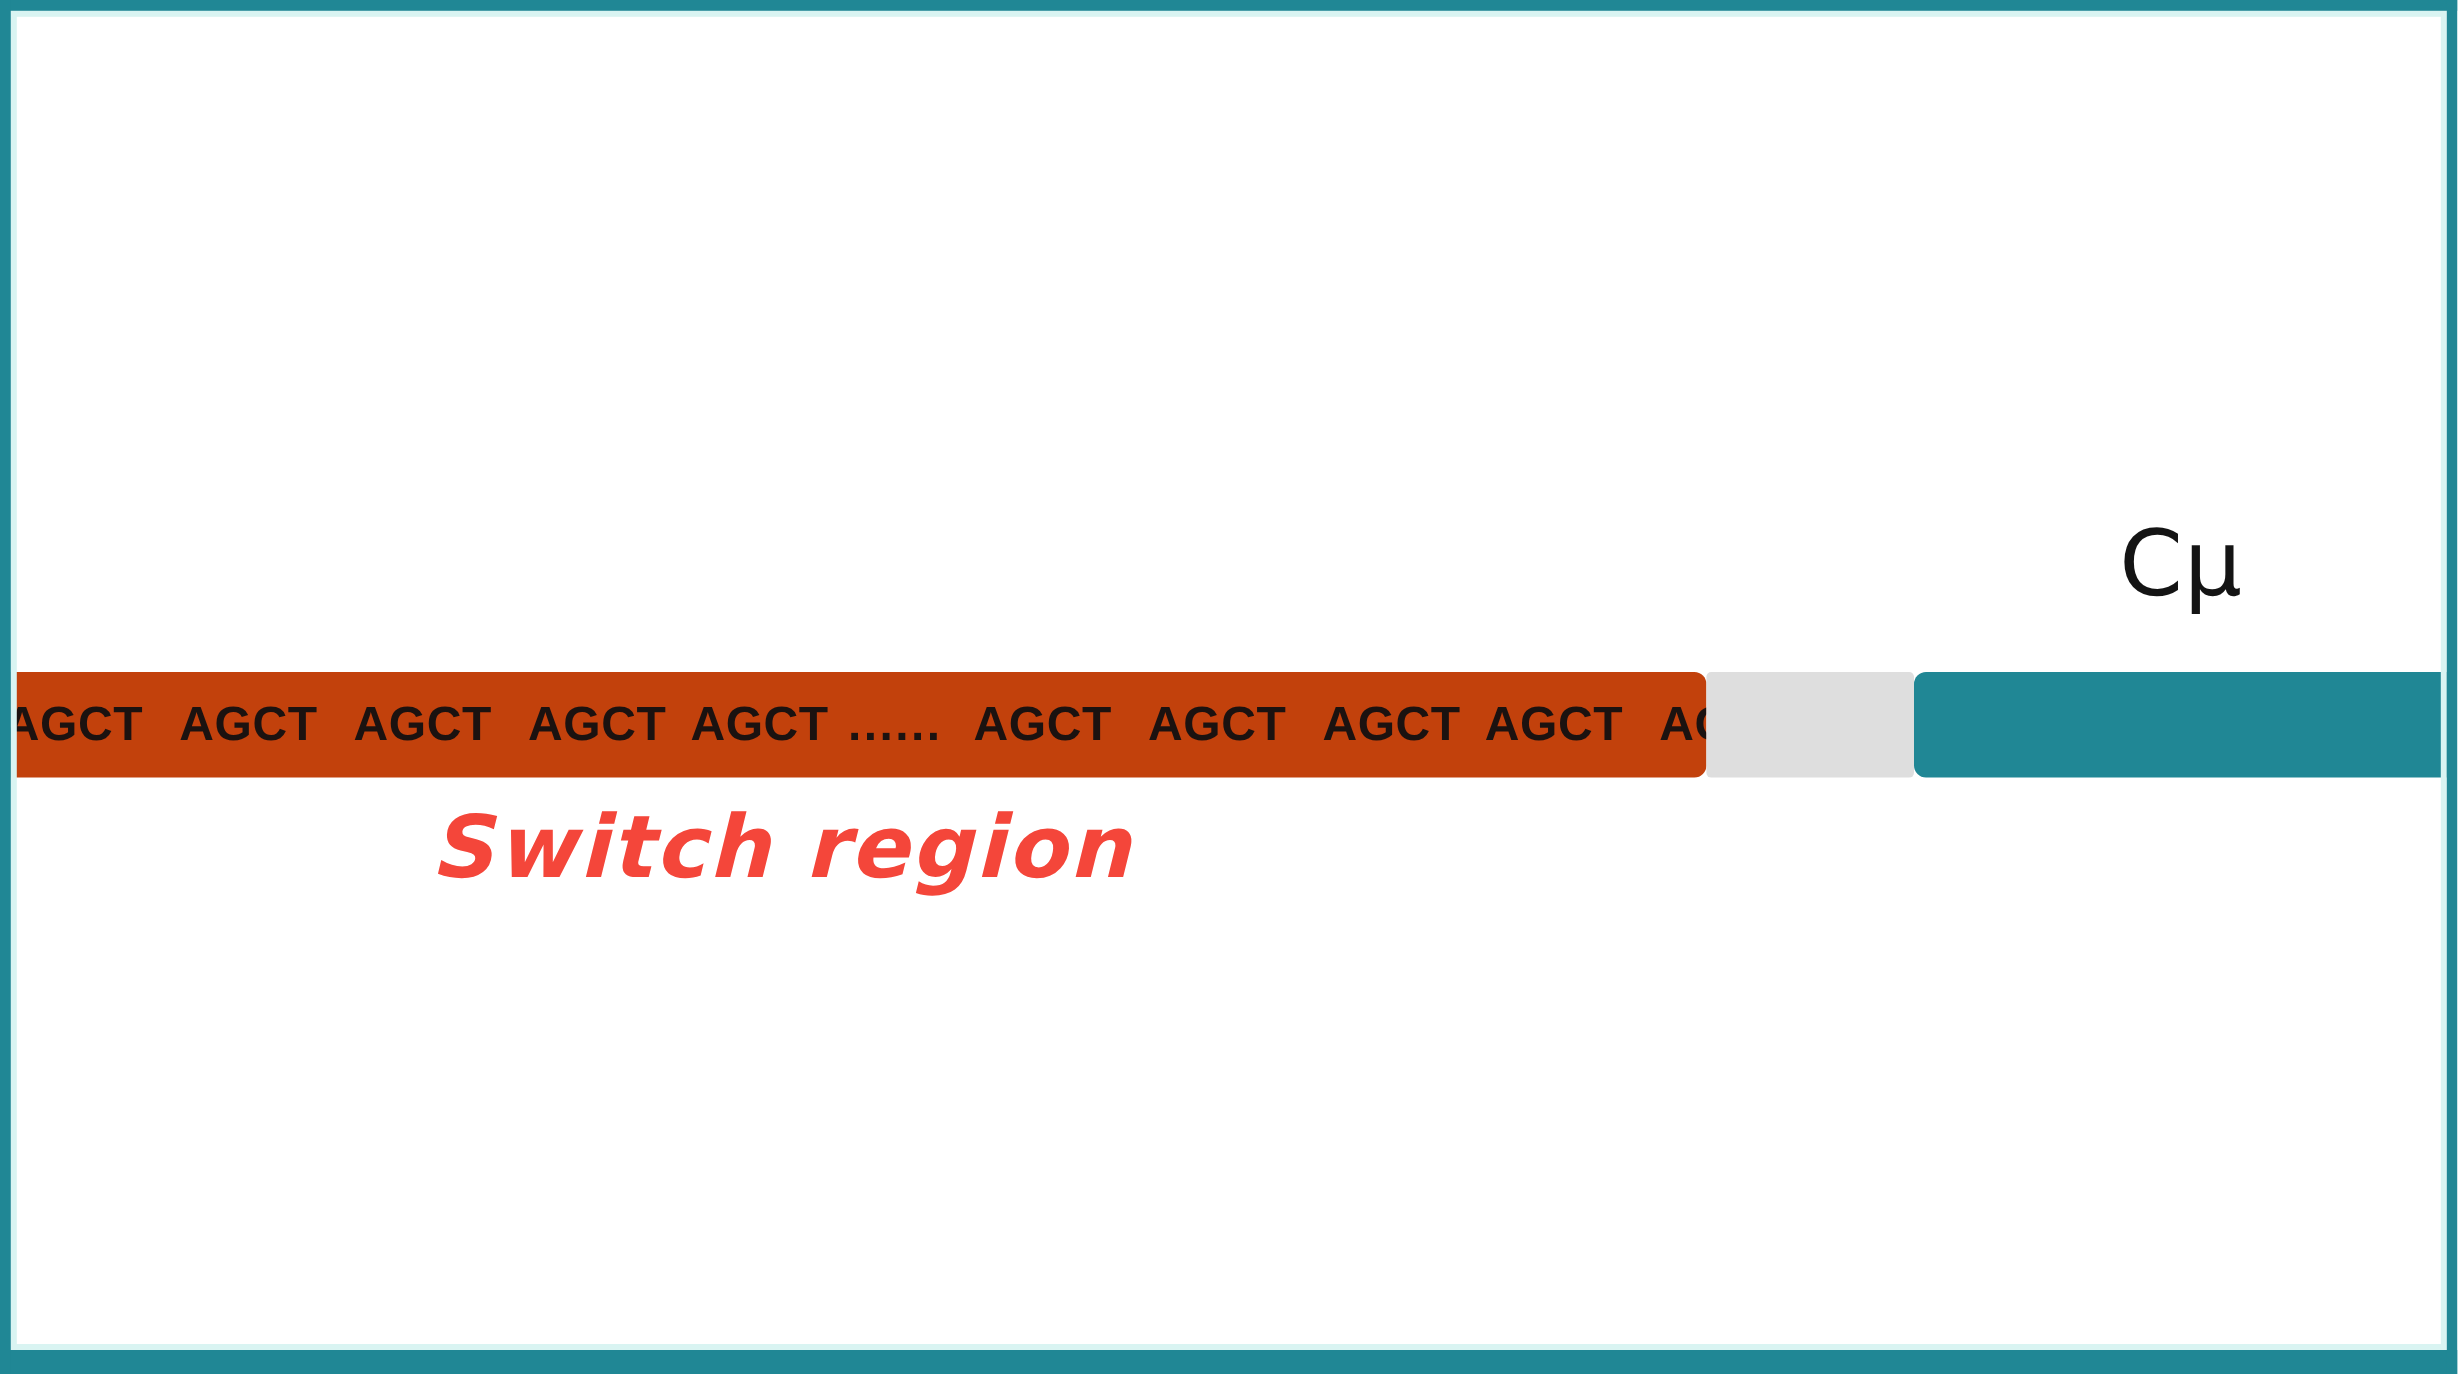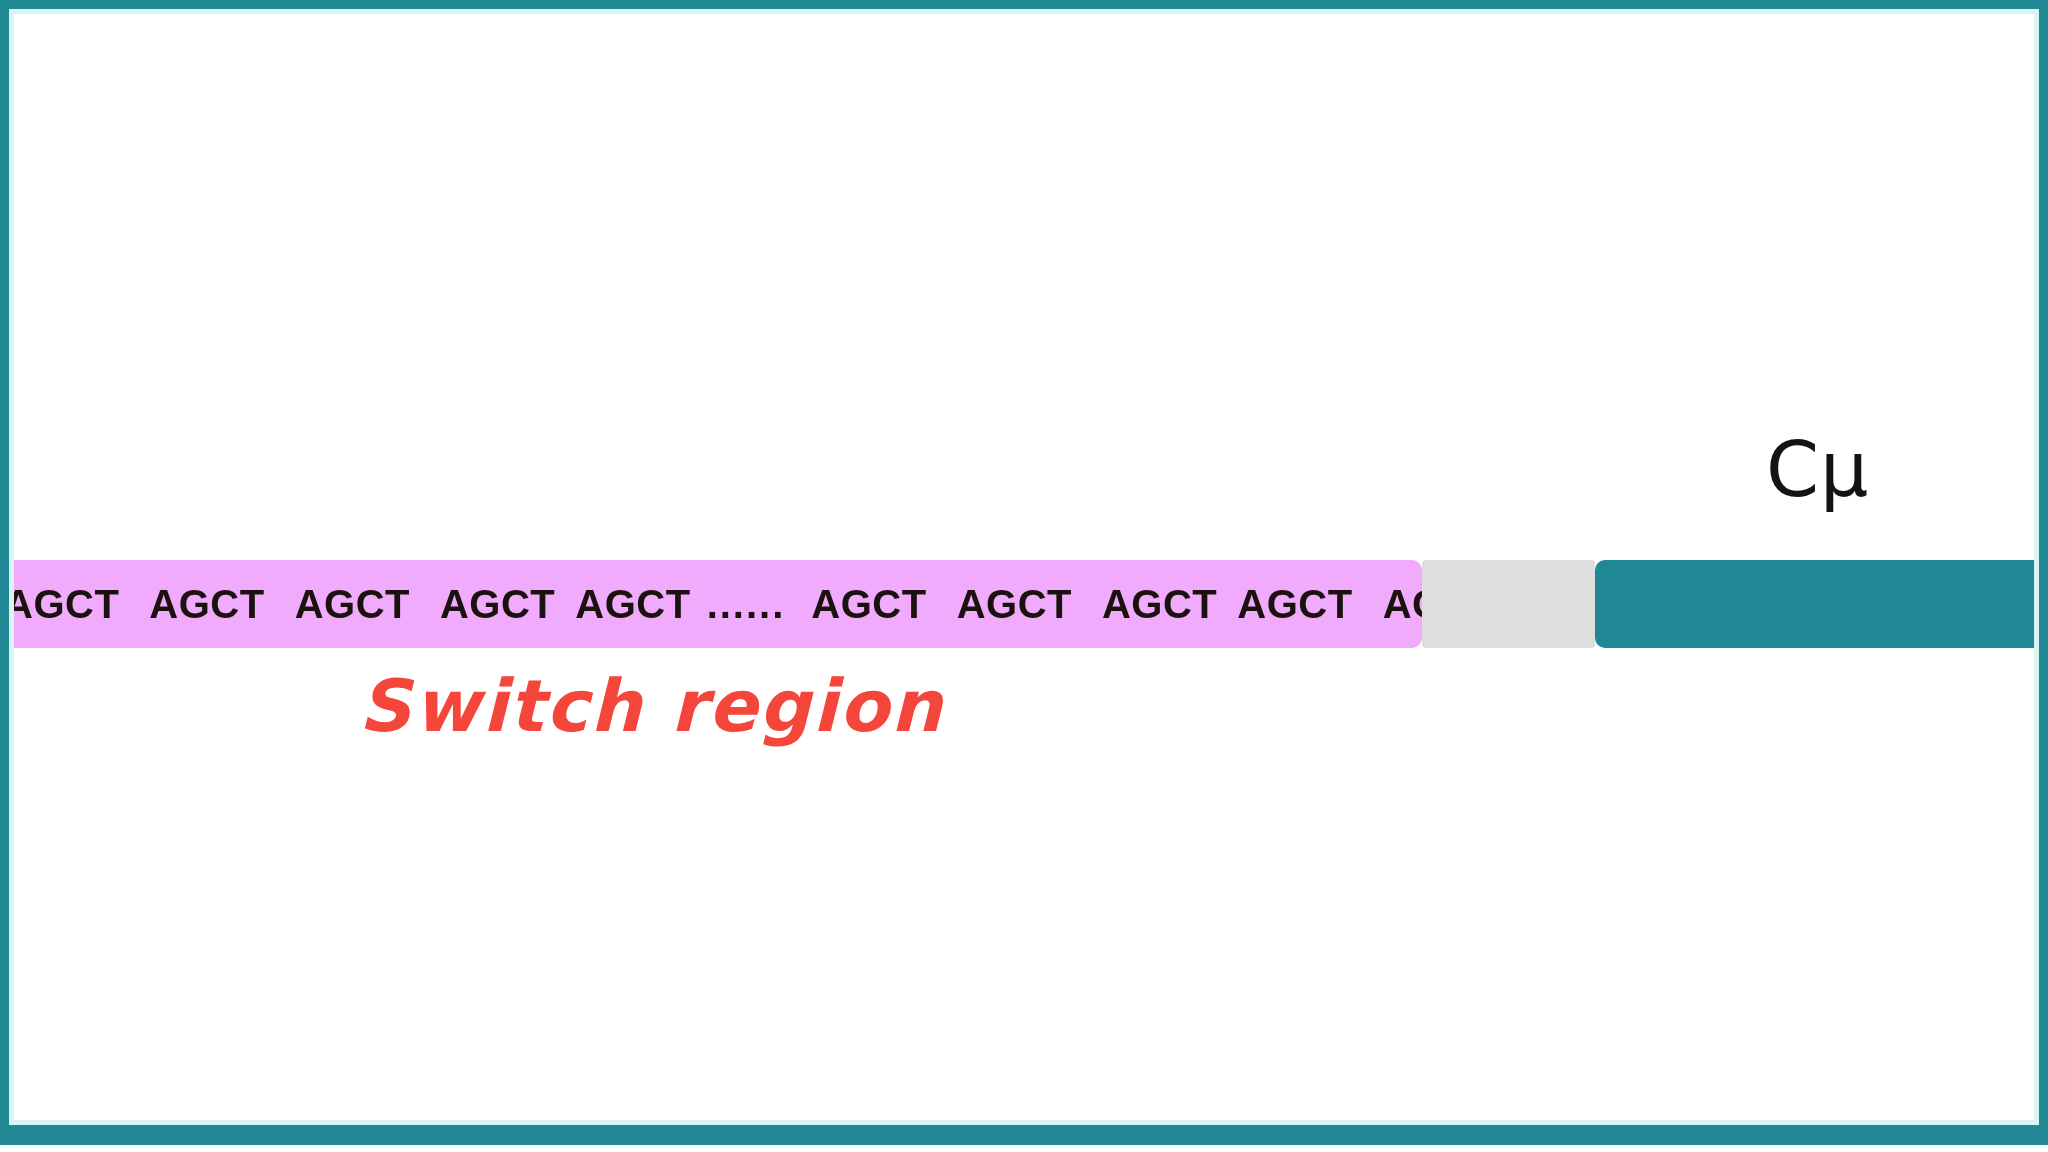--- a/index.html
+++ b/index.html
@@ -69,21 +69,21 @@
     position: absolute;
     top: 0;
     height: 88px;
     box-sizing: border-box;
   }
 
   
   .seg-switch {
     left: 0;
     width: 1422px;
-    background: #f0abfc;
+    background: #c2410c;
     border-radius: 0 10px 10px 0;
     display: flex;
     align-items: center;
     white-space: nowrap;
     overflow: hidden;
   }
 
   
   .seg-spacer {
     left: 1422px;

